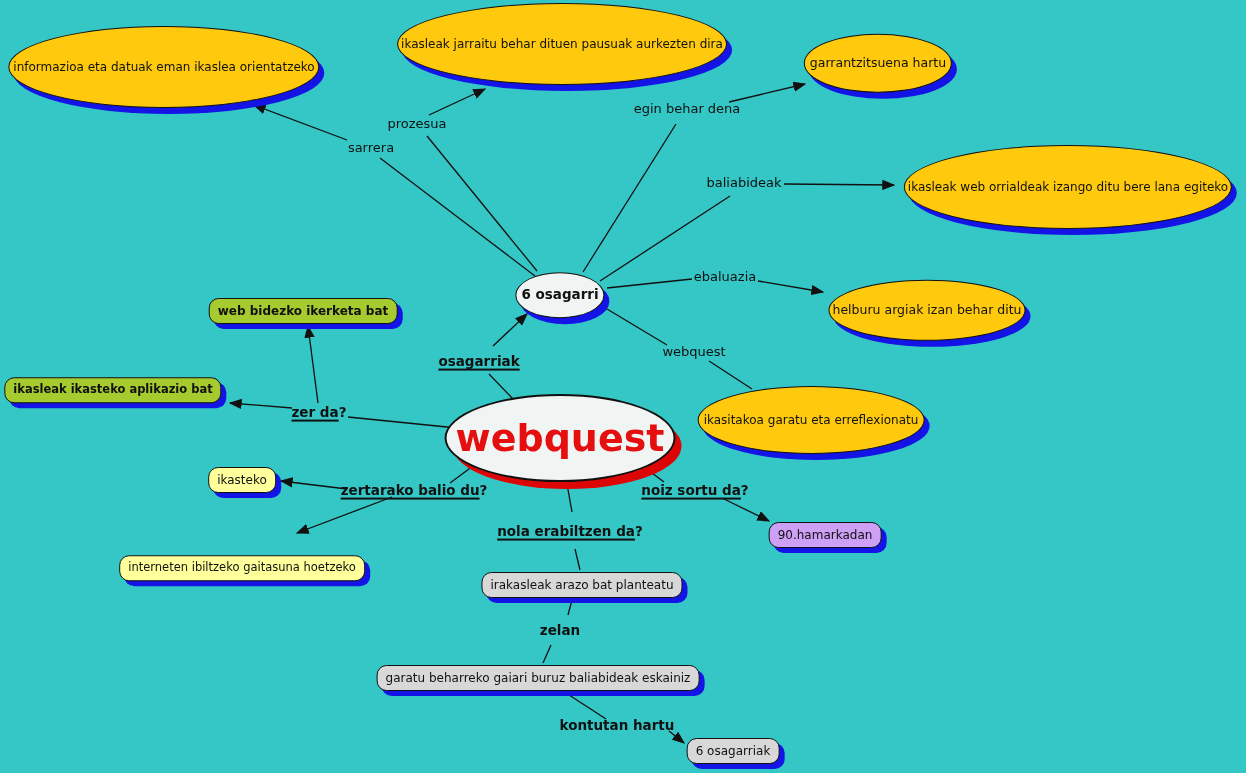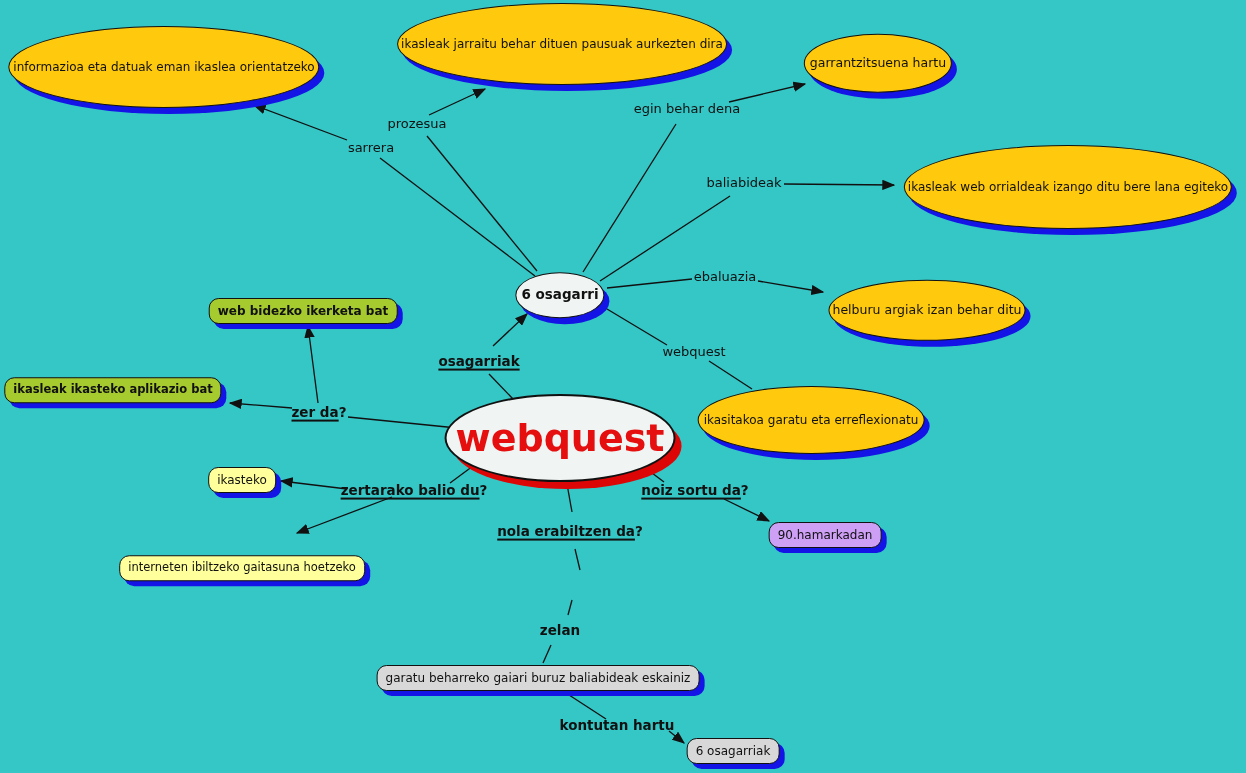--- a/index.html
+++ b/index.html
@@ -137,20 +137,21 @@
   <div class="node ellipse whitefill" id="n-osagarri6">6 osagarri</div>
   <div class="node ellipse yellow" id="n-helburu">helburu argiak izan behar ditu</div>
   <div class="node ellipse yellow" id="n-ikasitakoa">ikasitakoa garatu eta erreflexionatu</div>
   <div class="node ellipse whitefill" id="n-webquest">webquest</div>
 
   <div class="node box green" id="n-webbidezko">web bidezko ikerketa bat</div>
   <div class="node box green" id="n-aplikazio">ikasleak ikasteko aplikazio bat</div>
   <div class="node box paleyellow" id="n-ikasteko">ikasteko</div>
   <div class="node box paleyellow" id="n-interneten">interneten ibiltzeko gaitasuna hoetzeko</div>
   <div class="node box purple" id="n-hamarkada">90.hamarkadan</div>
+  <div class="node box gray" id="n-irakasleak">irakasleak arazo bat planteatu</div>
   <div class="node box gray" id="n-garatu">garatu beharreko gaiari buruz baliabideak eskainiz</div>
   <div class="node box gray" id="n-osagarriak6">6 osagarriak</div>
 
   <div class="lbl" id="l-sarrera">sarrera</div>
   <div class="lbl" id="l-prozesua">prozesua</div>
   <div class="lbl" id="l-eginbehar">egin behar dena</div>
   <div class="lbl" id="l-baliabideak">baliabideak</div>
   <div class="lbl" id="l-ebaluazia">ebaluazia</div>
   <div class="lbl" id="l-ondorioak">webquest</div>
 

